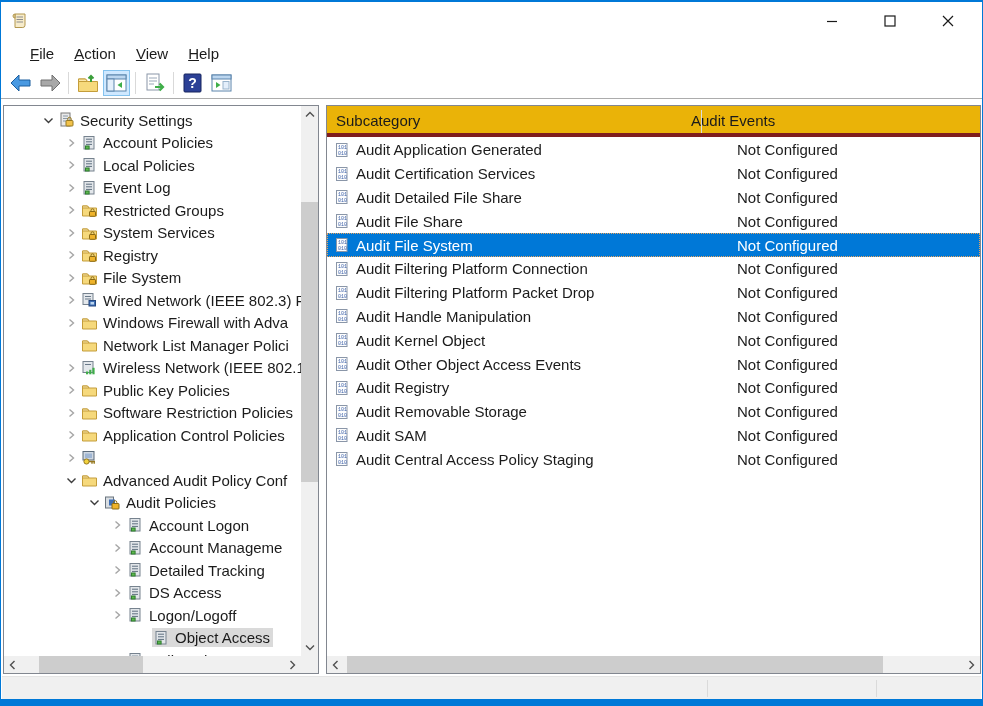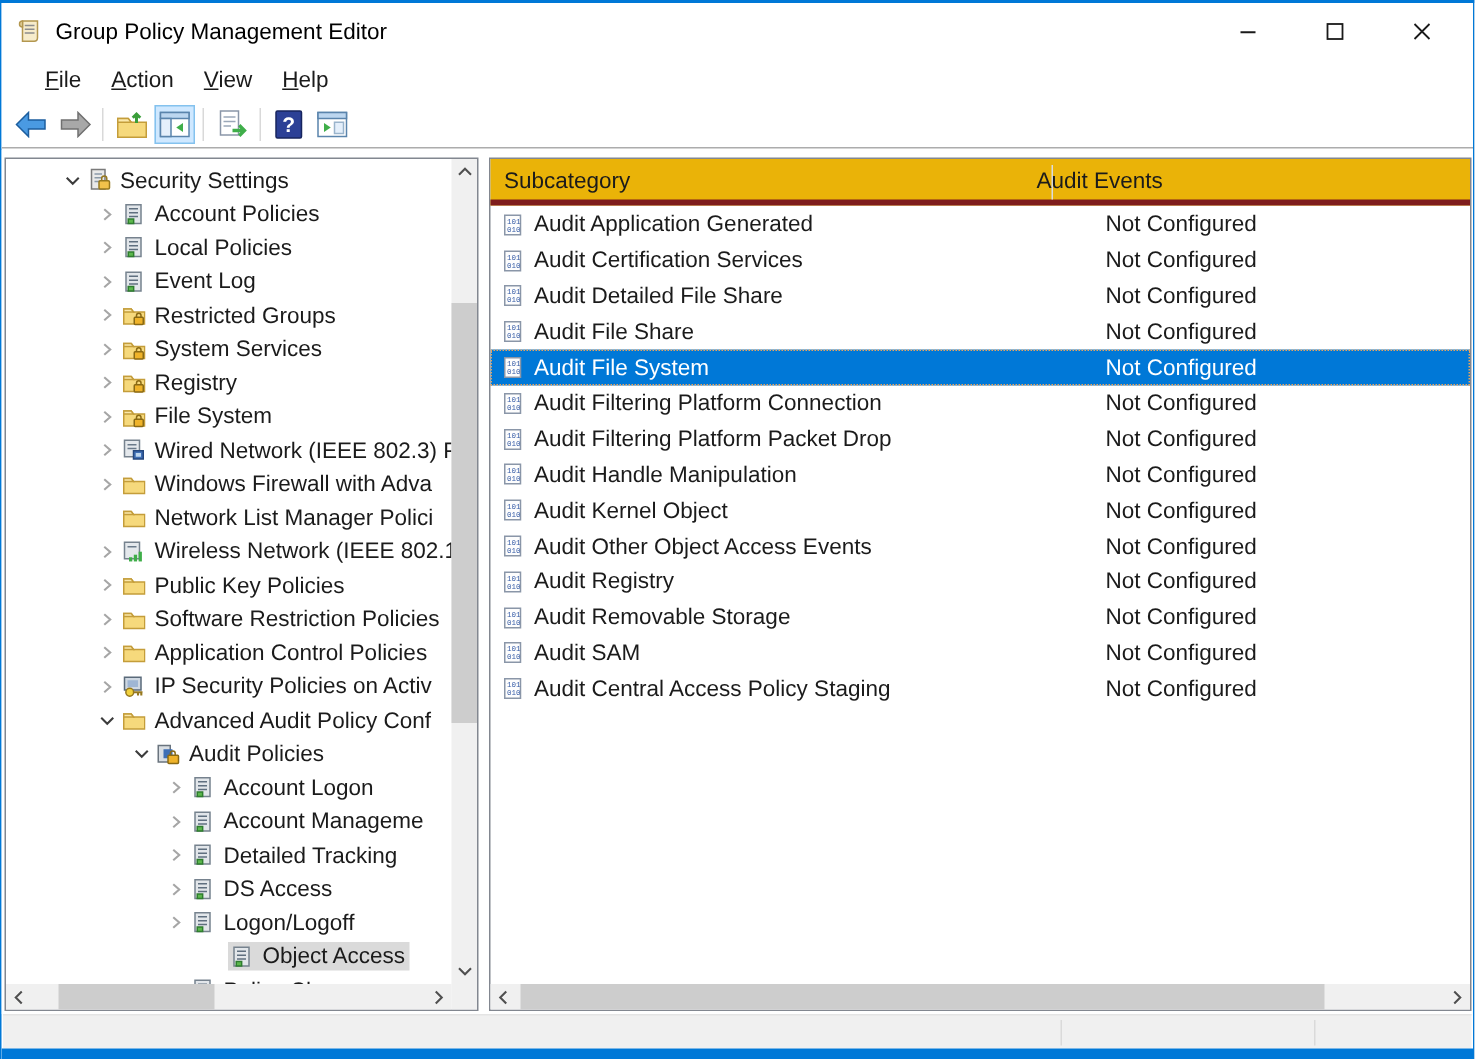--- a/index.html
+++ b/index.html
@@ -86,21 +86,20 @@
   <div class="titlebar">
     <span class="app-icon">
       <svg width="18" height="18" viewBox="0 0 18 18">
         <path d="M5 2 H15 V13.2 Q15 15.5 12.8 15.5 H5 Z" fill="#f7eccb" stroke="#b3974f"></path>
         <path d="M5 2 Q3 2 3 4 Q3 6 5 6 Z" fill="#e8d9a8" stroke="#b3974f"></path>
         <line x1="6.5" y1="5" x2="13" y2="5" stroke="#8d8d8d"></line>
         <line x1="6.5" y1="7.5" x2="13" y2="7.5" stroke="#8d8d8d"></line>
         <line x1="6.5" y1="10" x2="13" y2="10" stroke="#8d8d8d"></line>
       </svg>
     </span>
-    <span class="title-text">Group Policy Management Editor</span>
     <div class="win-controls">
       <div class="win-btn">
         <svg width="12" height="12">
             <line x1="1" y1="6.5" x2="11" y2="6.5" stroke="#1a1a1a" stroke-width="1.2"></line>
           </svg>
       </div>
       <div class="win-btn">
         <svg width="12" height="12">
             <rect x="1" y="1" width="10" height="10" fill="none" stroke="#1a1a1a" stroke-width="1.2"></rect>
           </svg>
@@ -463,21 +462,20 @@
             </span>
             <span class="row-inner">
               <span class="t-icon">
                 <svg width="16" height="16" viewBox="0 0 16 16">
                   <rect x="2" y="1.5" width="11" height="8.5" fill="#cfd8e2" stroke="#5a6a7a"></rect>
                   <rect x="4" y="3.5" width="7" height="4.5" fill="#9fb6d4"></rect>
                   <circle cx="5.5" cy="11.5" r="2.6" fill="#f2d23e" stroke="#96781f"></circle>
                   <path d="M8 11.5 h6 M11 11.5 v2.2 M13.2 11.5 v2.2" stroke="#96781f" stroke-width="1.4" fill="none"></path>
                 </svg>
               </span>
-              <span class="t-label">IP Security Policies on Activ</span>
             </span>
           </div>
           <div class="tree-row" style="padding-left: 59px;">
             <span class="chev">
               <svg width="11" height="9">
                 <path d="M1.5 2.5 L5.5 6.5 L9.5 2.5" stroke="#3c3c3c" stroke-width="1.4" fill="none"></path>
               </svg>
             </span>
             <span class="row-inner">
               <span class="t-icon">

